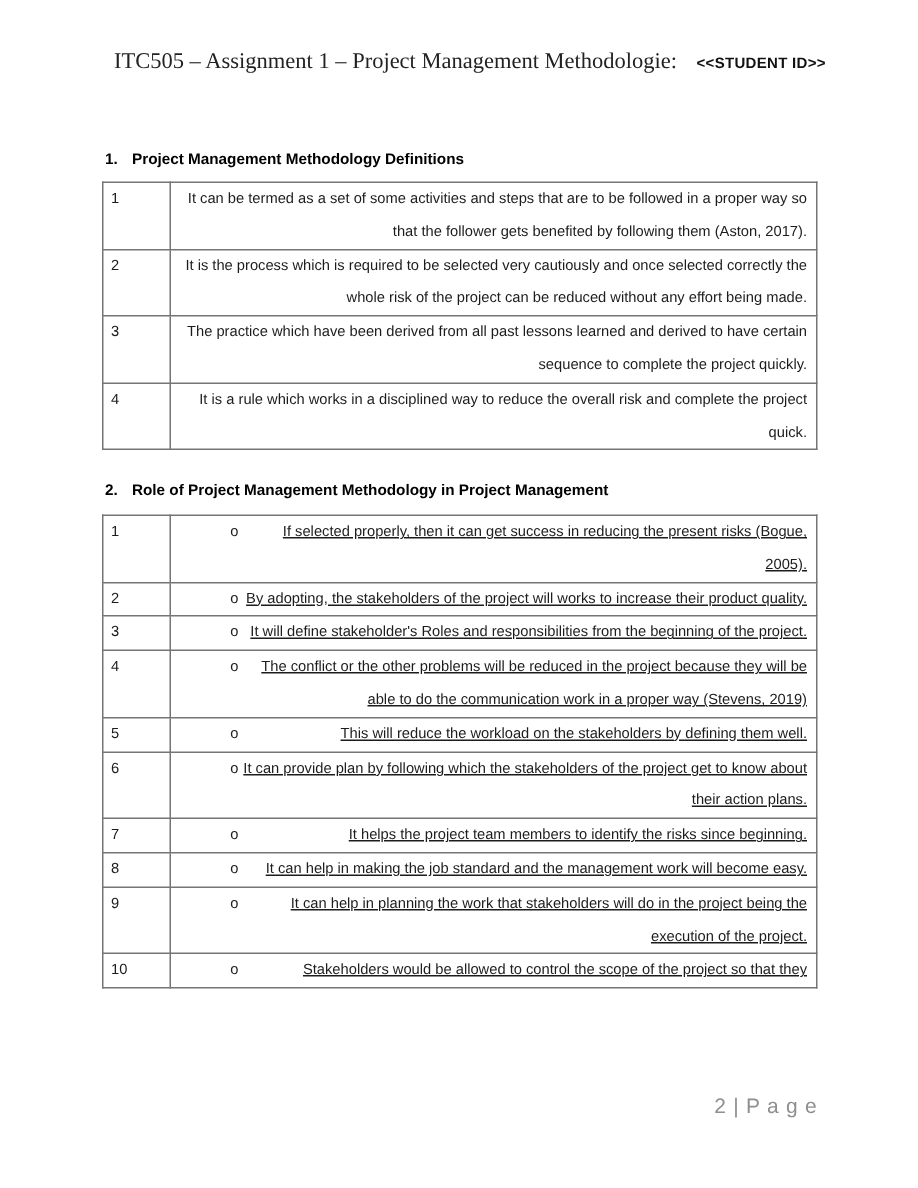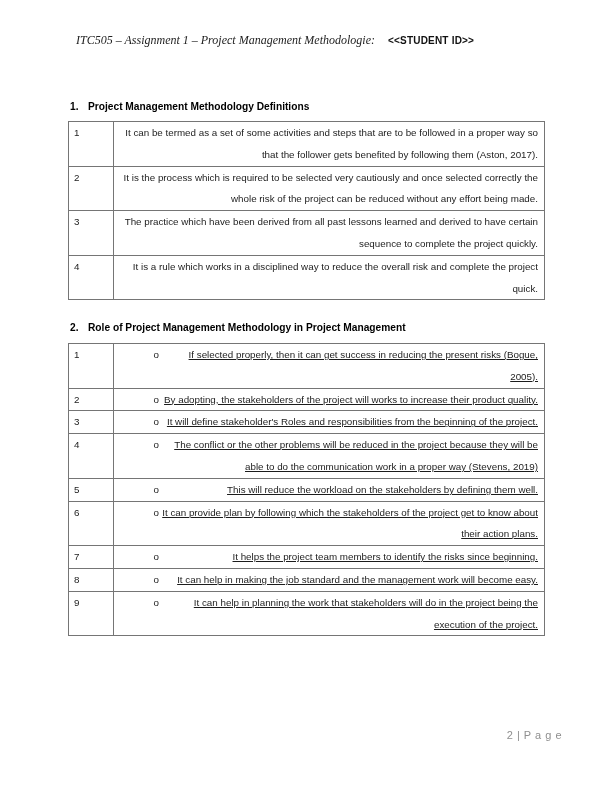--- a/index.html
+++ b/index.html
@@ -12,21 +12,21 @@
     color:#1c1c1c;
     overflow:hidden;
   }
   .doc-header {
     position:absolute; left:76px; top:33px;
     display:flex; align-items:baseline; gap:13px;
     white-space:nowrap;
   }
   .doc-header .course {
     font-family:"Liberation Serif", serif;
-    font-size:12px; color:#222;font-style:italic;
+    font-size:15px; color:#222;
   }
   .doc-header .sid {
     font-family:"Liberation Sans", sans-serif;
     font-size:10px; font-weight:600; color:#111;
     letter-spacing:0.2px;
   }
   .heading {
     position:absolute; left:70px;
     display:flex;
     font-weight:700; font-size:10.2px; color:#000;
@@ -43,22 +43,22 @@
   }
   #t1 { top:121px; }
   #t2 { top:343px; }
   .tbl td { border:1px solid #757575; vertical-align:top; }
   .tbl td.num { width:37px; padding:0 2px 0 5px; }
   .tbl td.txt { padding:0 6px 0 7px;text-align:right; }
   .bullet-line { display:flex; }
   .bullet-line .marker { flex:0 0 17px; margin-left:21px; }
   .bullet-line .btxt { flex:1 1 auto;text-decoration:underline; }
   .doc-footer {
-    position:absolute; right:50px; top:729px;
-    font-size:11px; color:#8f8f8f; letter-spacing:0.5px;
+    position:absolute; right:67px; top:729px;
+    font-size:14px; color:#8f8f8f; letter-spacing:0.5px;
   }
 </style>
 </head>
 <body>
 
 <div class="page">
 
   <div class="doc-header">
     <span class="course">ITC505 – Assignment 1 – Project Management Methodologie:</span>
     <span class="sid">&lt;&lt;STUDENT ID&gt;&gt;</span>
@@ -171,18 +171,27 @@
     </tr>
     <tr>
       <td class="num">9</td>
       <td class="txt">
         <div class="bullet-line">
           <span class="marker">o</span>
           <span class="btxt">It can help in planning the work that stakeholders will do in the project being the execution of the project.</span>
         </div>
       </td>
     </tr>
+    <tr>
+      <td class="num">10</td>
+      <td class="txt">
+        <div class="bullet-line">
+          <span class="marker">o</span>
+          <span class="btxt">Stakeholders would be allowed to control the scope of the project so that they</span>
+        </div>
+      </td>
+    </tr>
   </tbody>
     </table>
 
   <div class="doc-footer">2 | P a g e</div>
 
 </div>
 
 </body></html>

